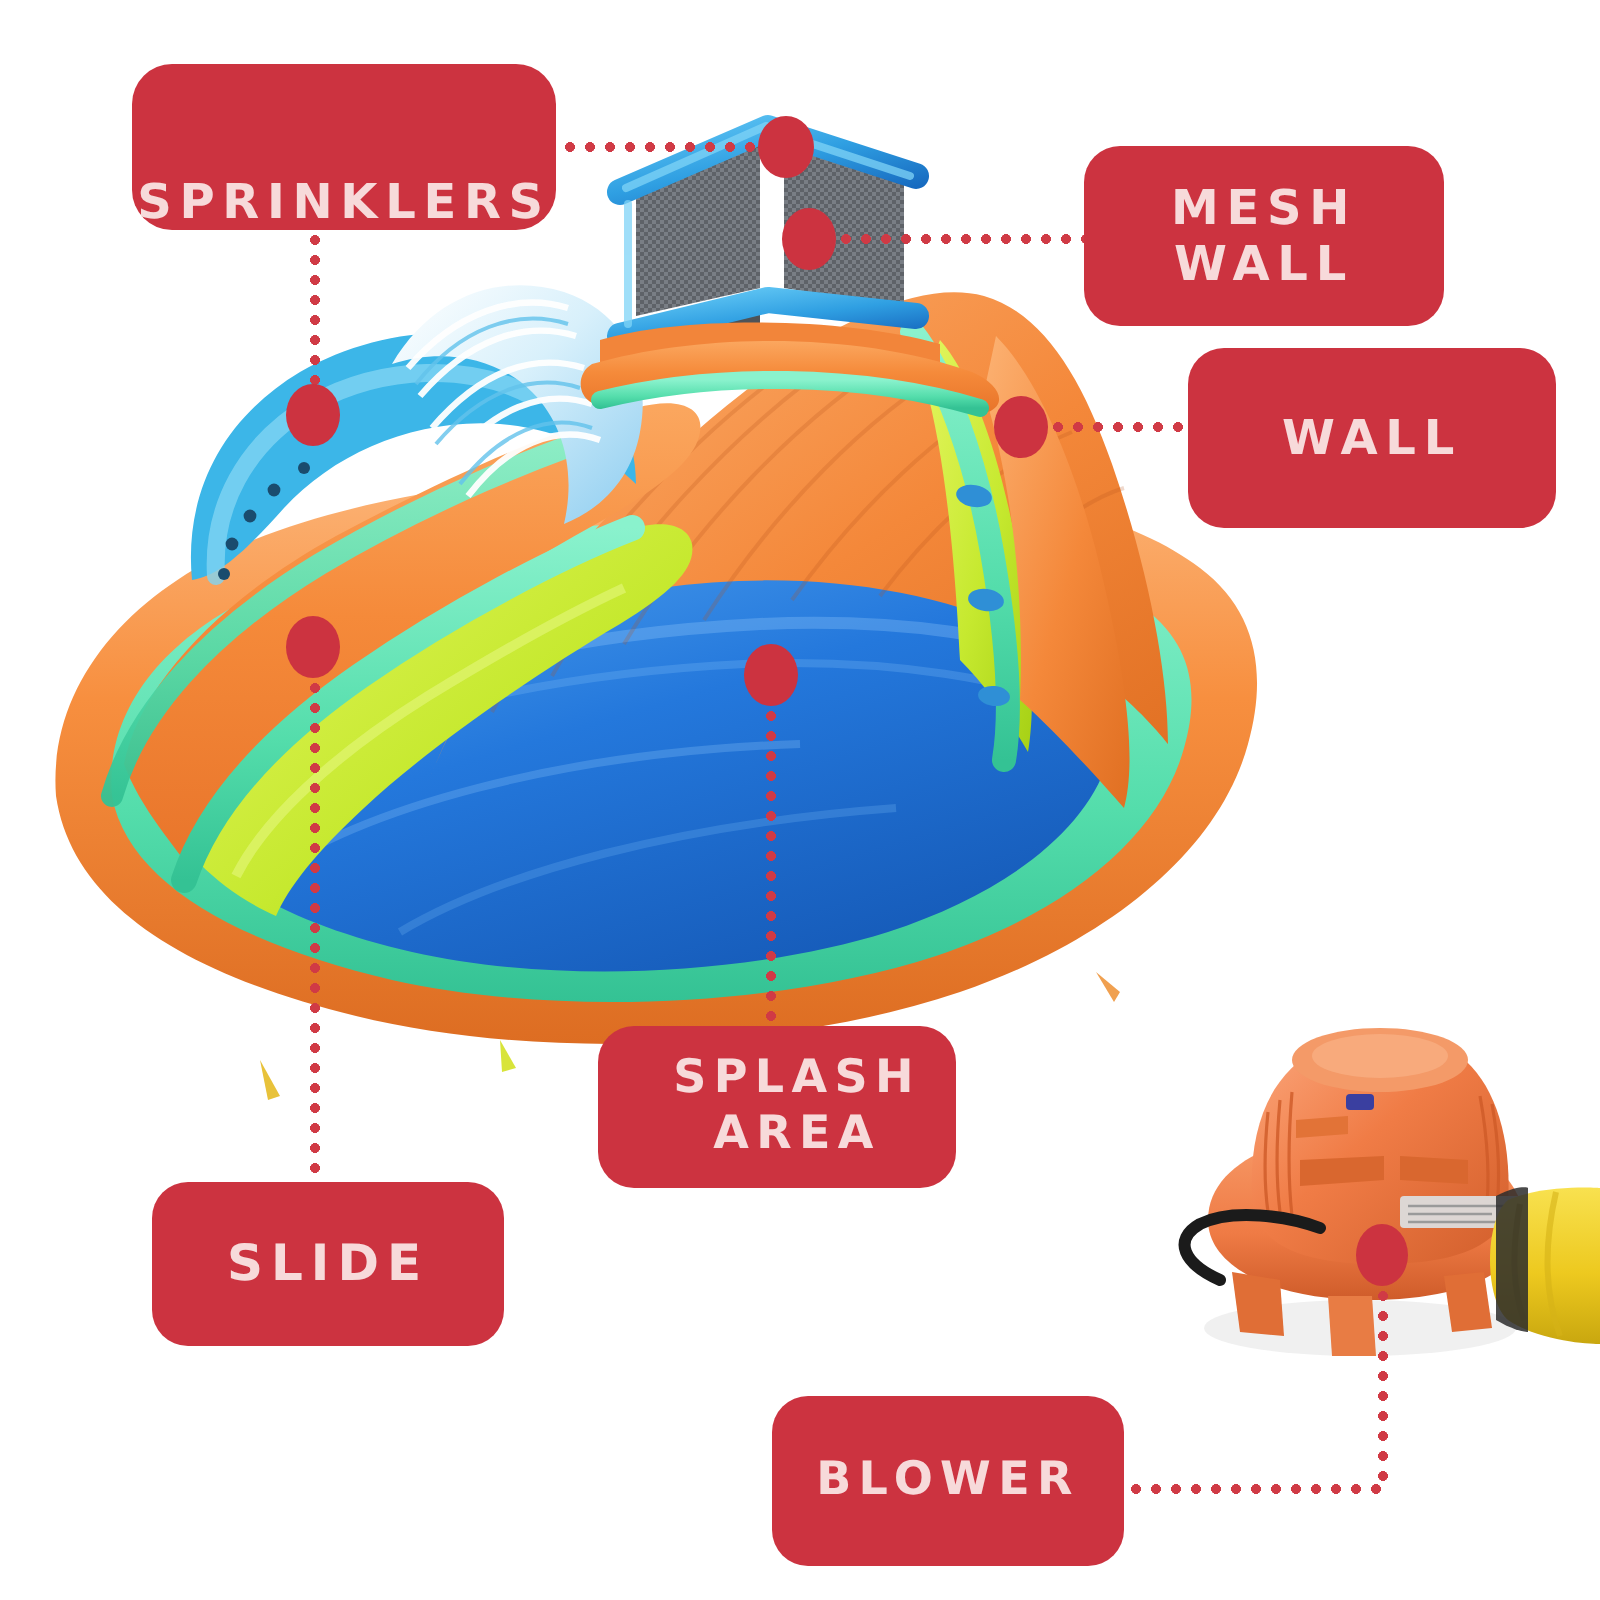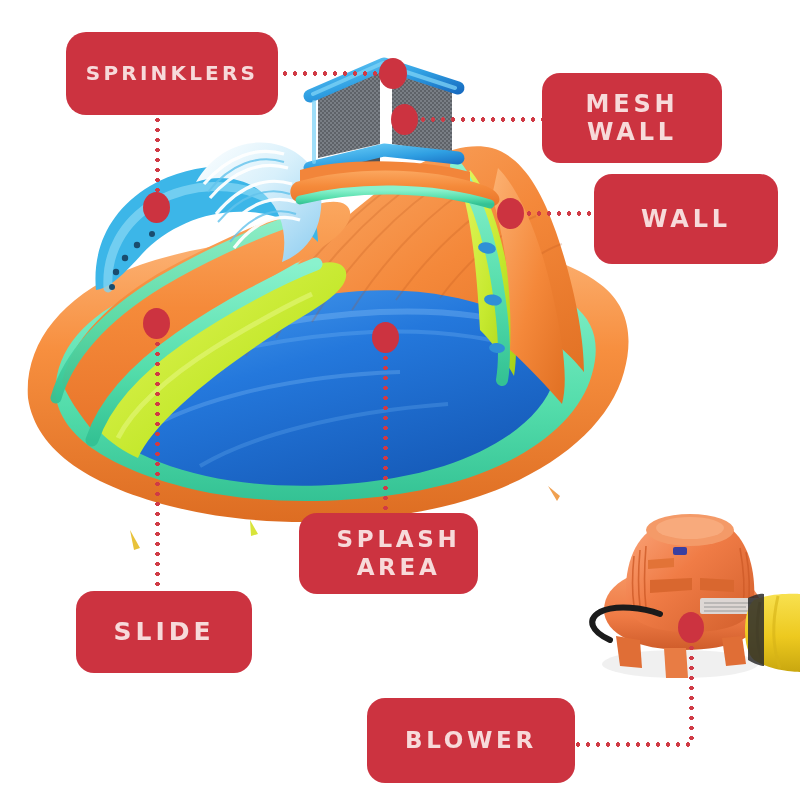--- a/index.html
+++ b/index.html
@@ -32,26 +32,26 @@
     color: #f7dada;
     font-family: "DejaVu Sans", sans-serif;
     font-weight: 700;
     letter-spacing: 0.16em;
     line-height: 1.18;
     text-transform: uppercase;
     user-select: none;
   }
   .label .line { display: block; white-space: nowrap; }
 
-  .lbl-sprinklers { left: 66px;  top: 32px;  width: 212px; height: 83px;  font-size: 20px; border-radius: 20px; }
+  .lbl-sprinklers { left: 66px;  top: 32px;  width: 212px; height: 83px;  font-size: 24px; border-radius: 20px; justify-content: flex-end; }
   .lbl-mesh       { left: 542px; top: 73px;  width: 180px; height: 90px;  font-size: 24px; text-align: center; }
   .lbl-wallclimb  { left: 594px; top: 174px; width: 184px; height: 90px;  font-size: 24px; }
   .lbl-splash     { left: 299px; top: 513px; width: 179px; height: 81px;  font-size: 23px; padding-left: 20px; }
   .lbl-slide      { left: 76px;  top: 591px; width: 176px; height: 82px;  font-size: 25px; }
-  .lbl-blower     { left: 367px; top: 698px; width: 208px; height: 85px;  font-size: 23px; }
+  .lbl-blower     { left: 386px; top: 698px; width: 176px; height: 85px;  font-size: 23px; }
 
   
   .dotline { position: absolute; pointer-events: none; }
   .dotline.h {
     height: 5px;
     background-image: radial-gradient(circle closest-side, #d03a45 98%, transparent 100%);
     background-size: 10px 5px;
     background-repeat: repeat-x;
   }
   .dotline.v {

